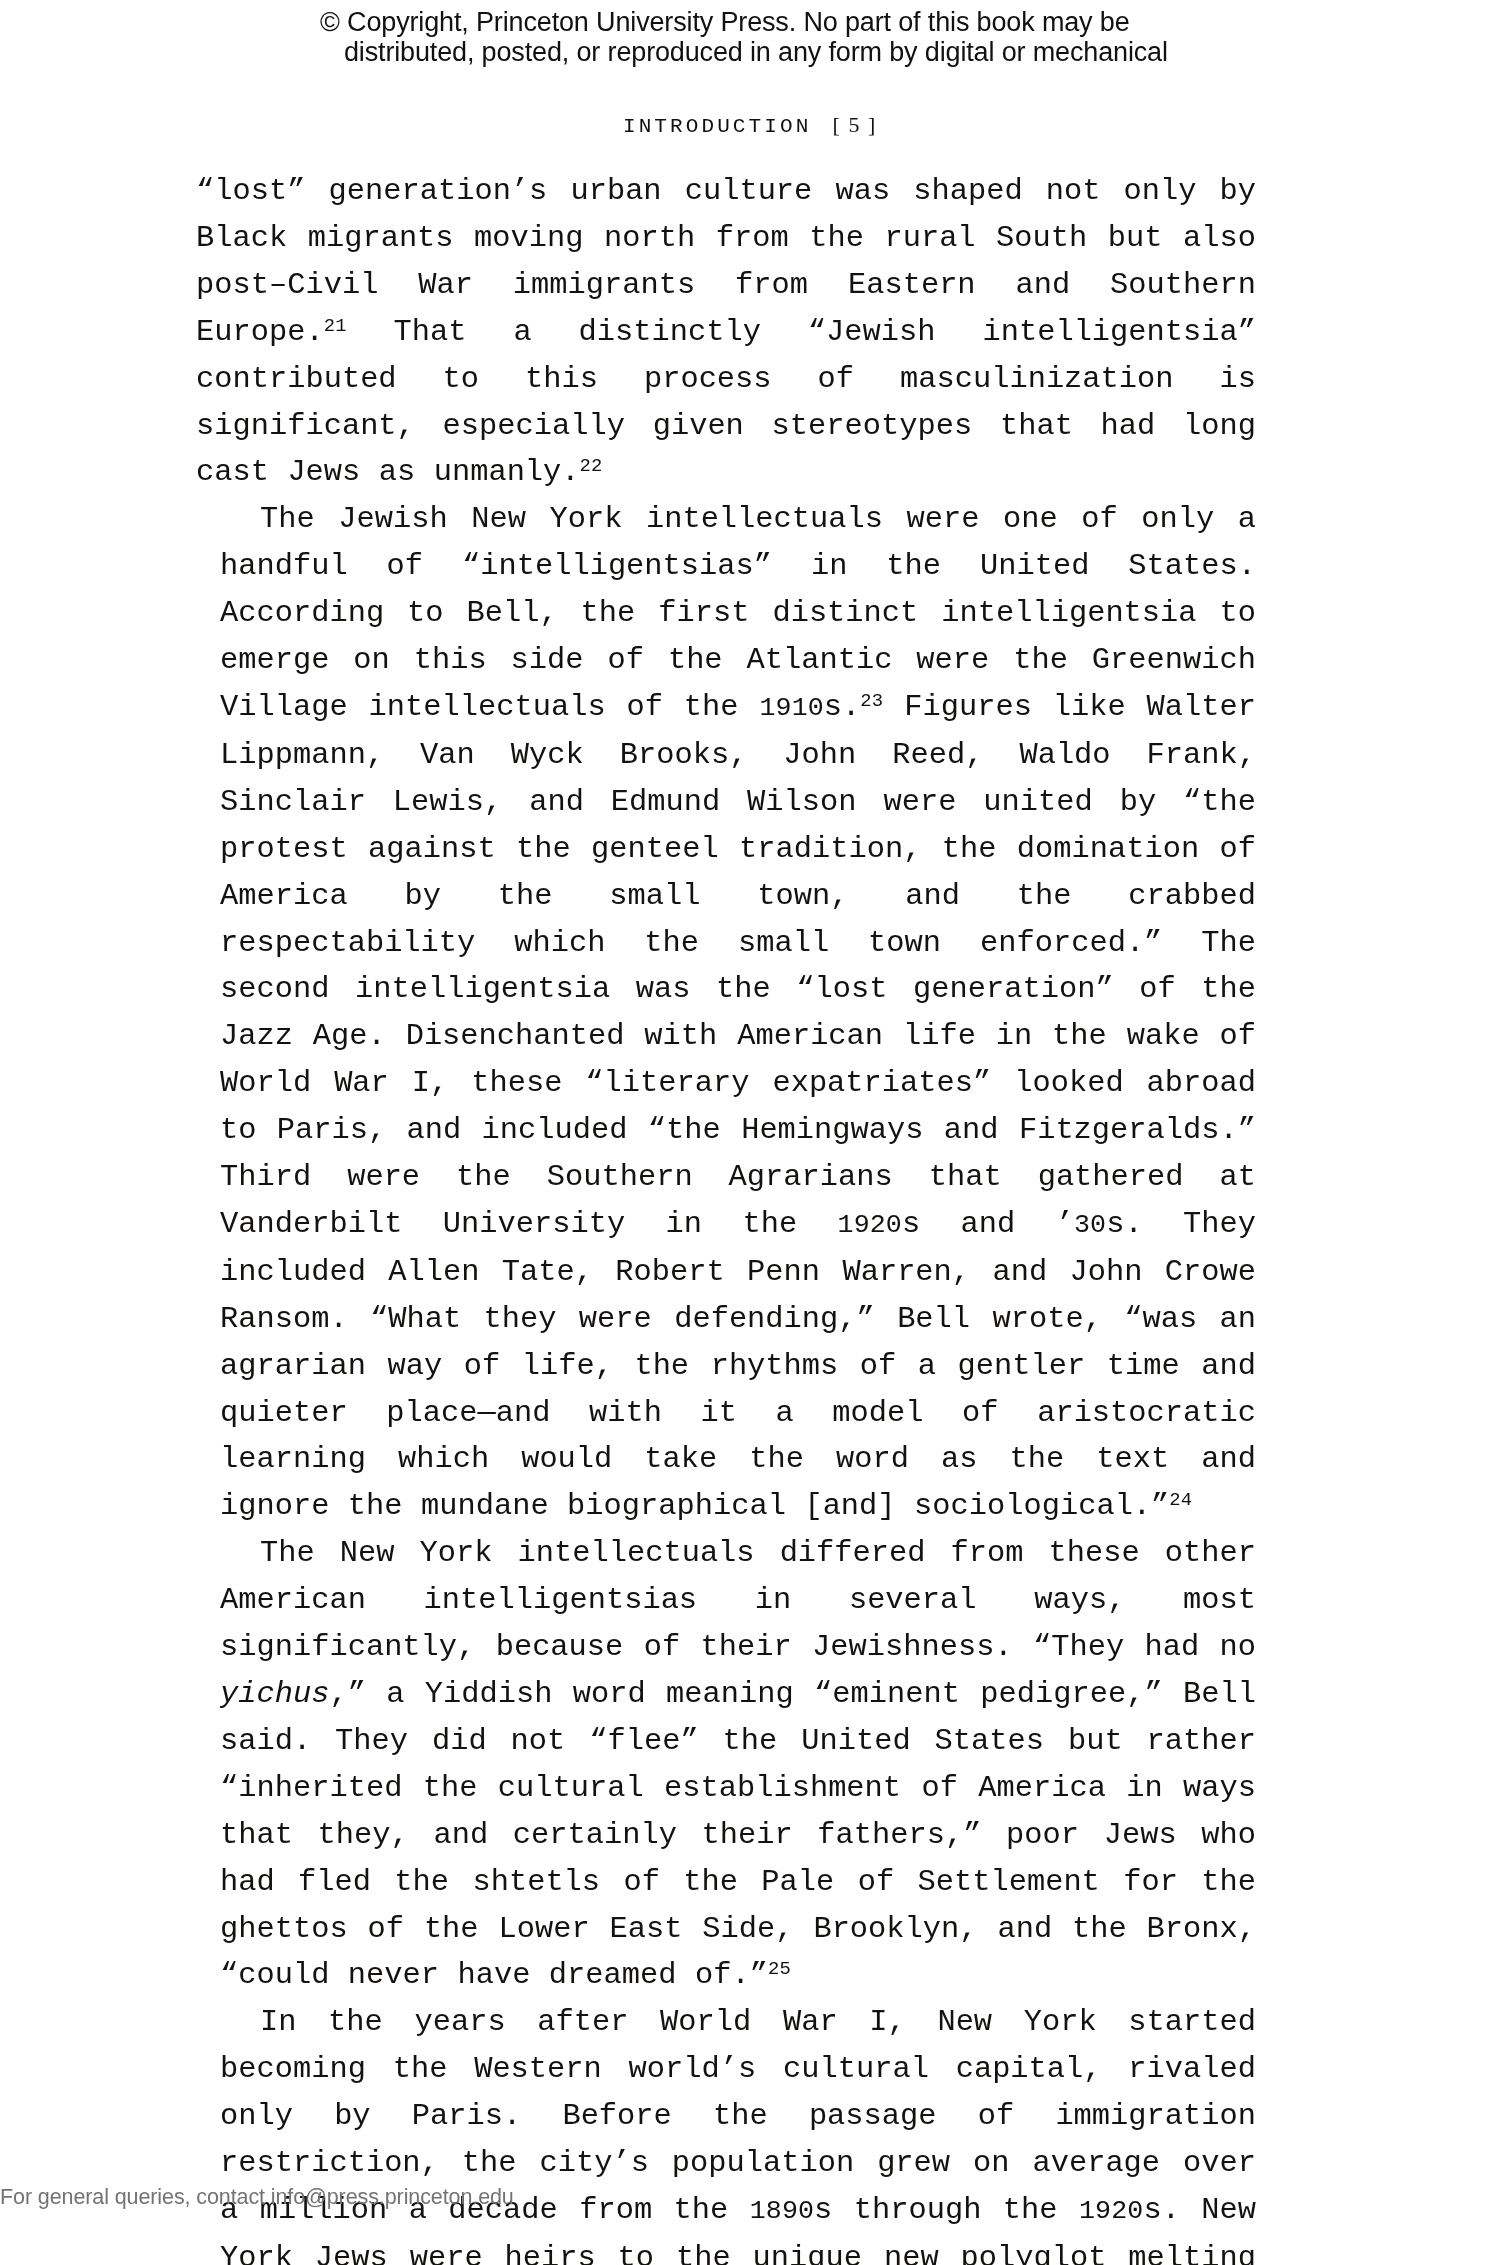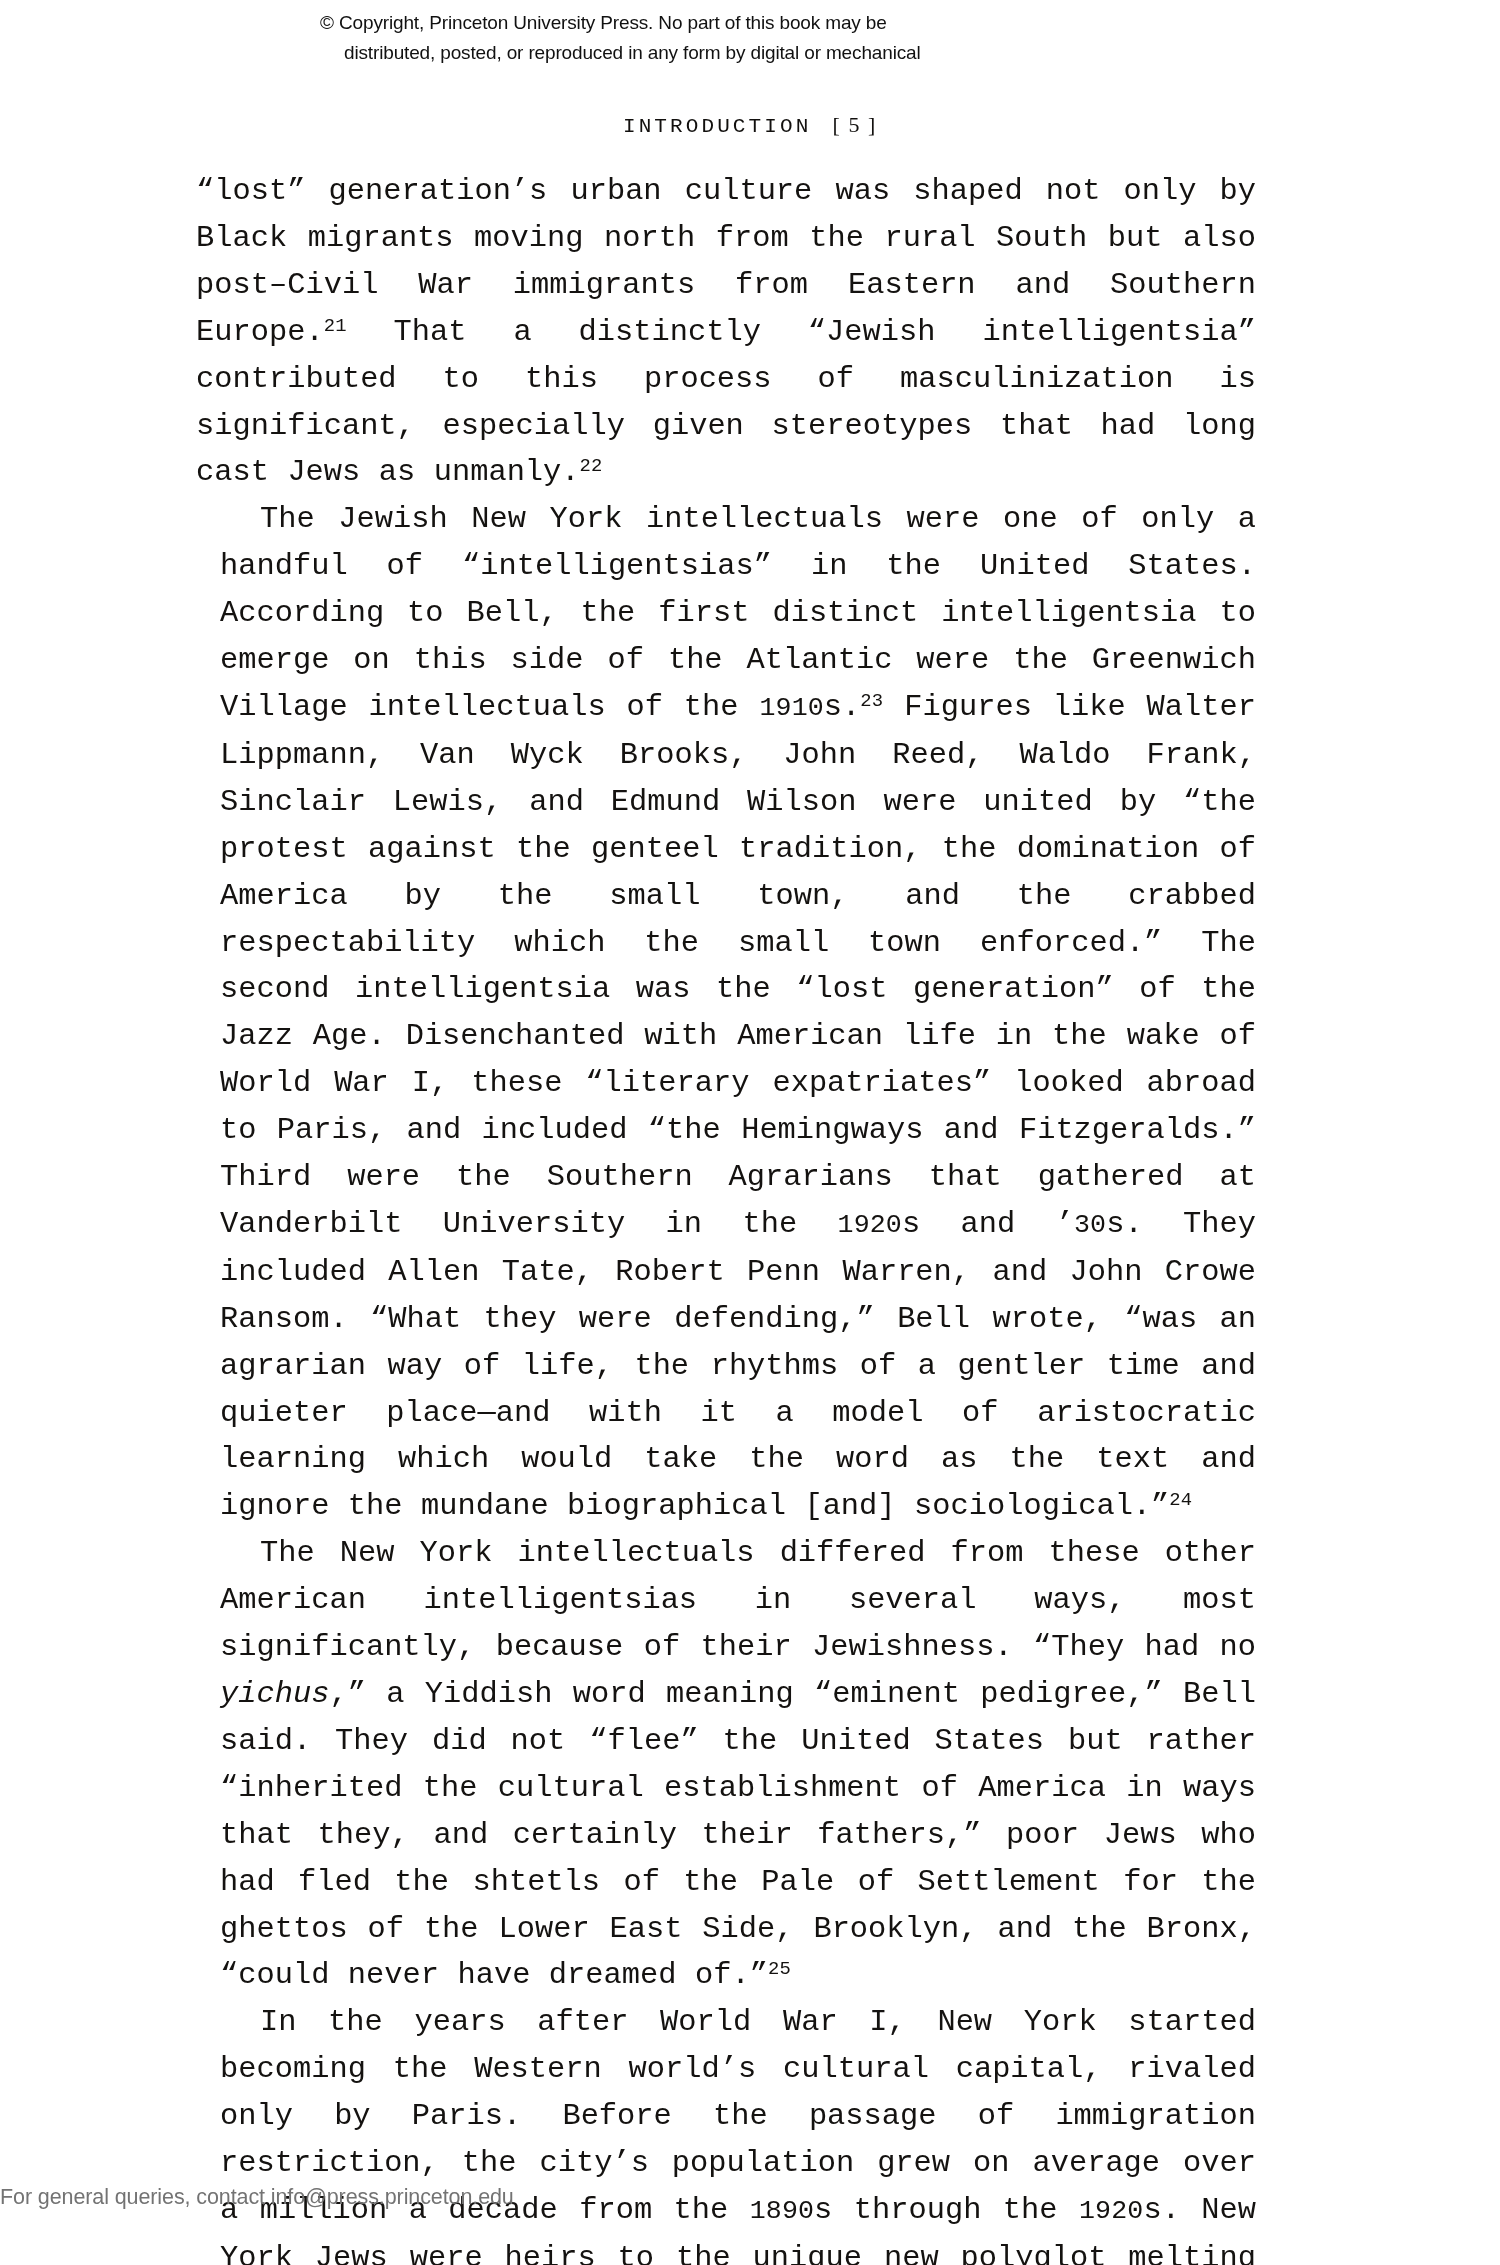--- a/index.html
+++ b/index.html
@@ -17,21 +17,21 @@
     box-sizing: border-box;
   }
 
   
   .copyright-block {
     position: absolute;
     left: 312px;
     top: 8px;
     width: 880px;
     font-family: "Liberation Sans", sans-serif;
-    font-size: 19px;
+    font-size: 27px;
     line-height: 29.5px;
     color: #111111;
     text-align: left;
     letter-spacing: -0.15px;
   }
   .copyright-block .cr-line {
     display: block;
     white-space: nowrap;
     margin-left: 32px;
   }

